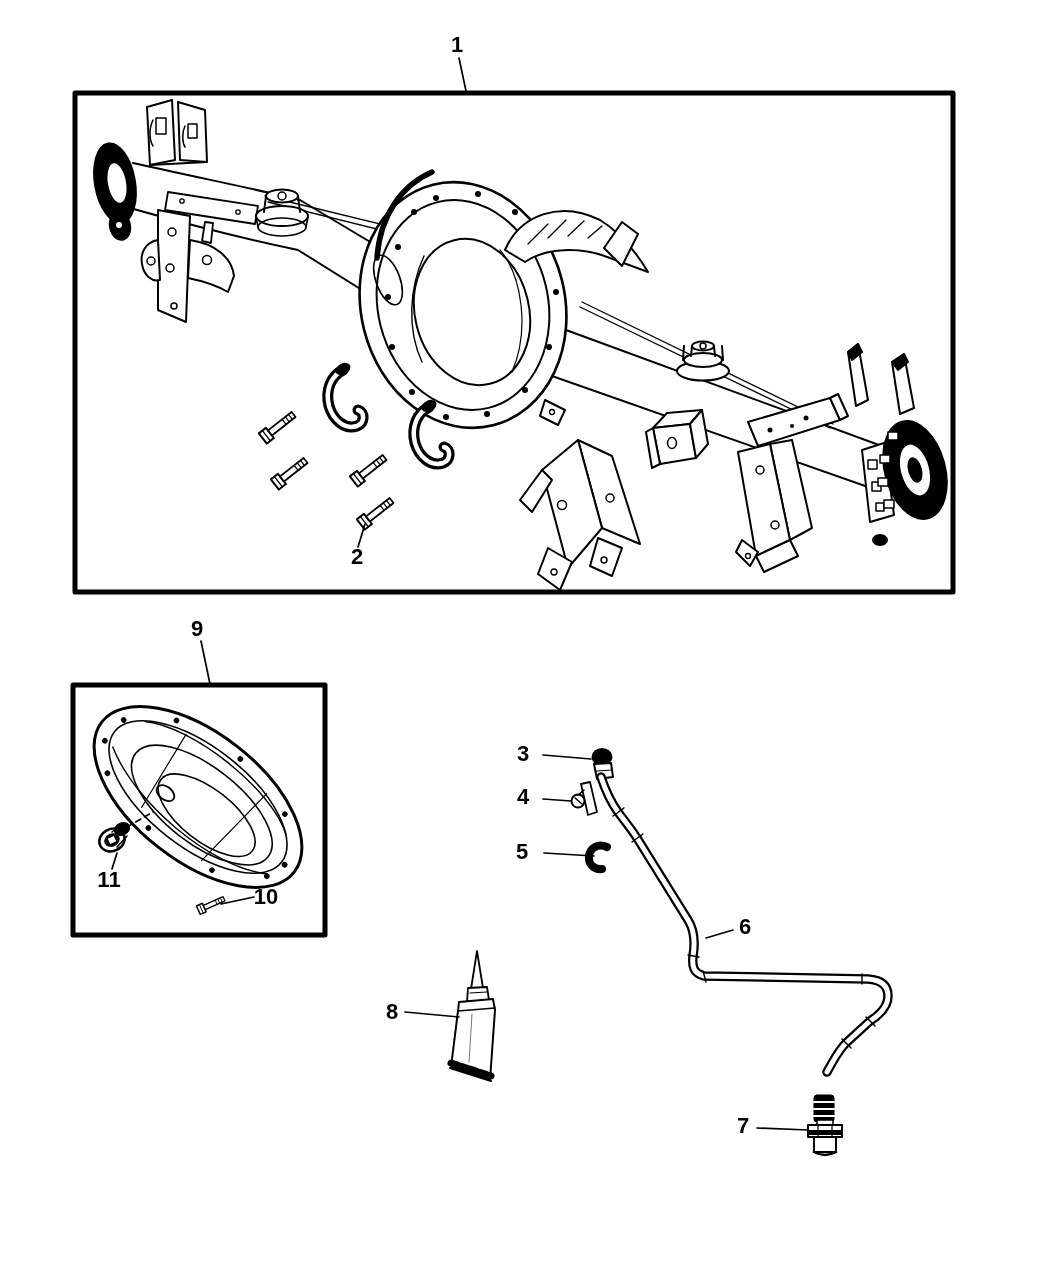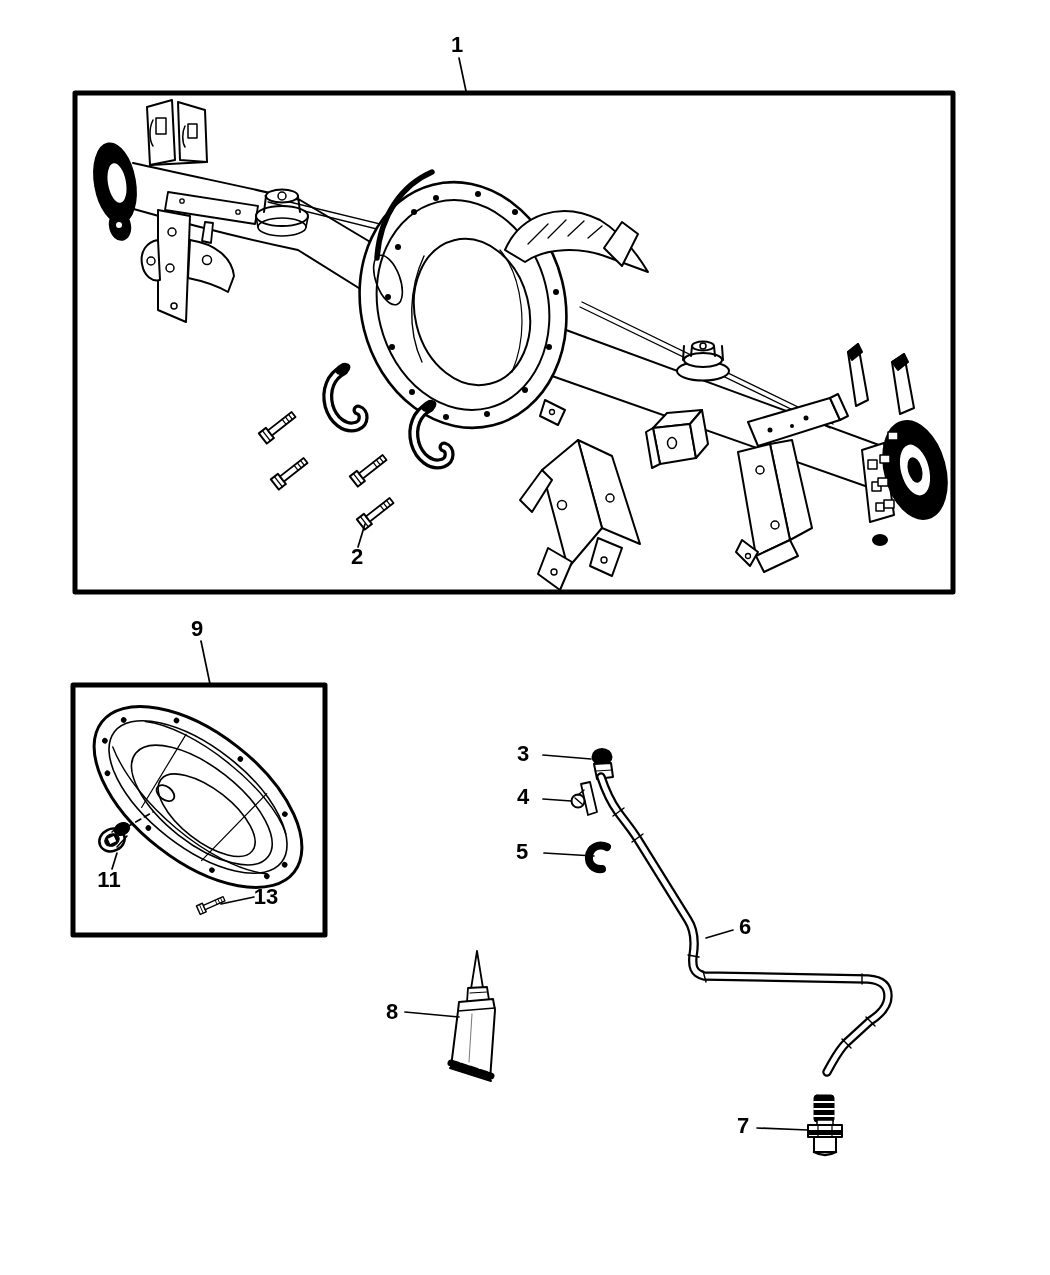--- a/index.html
+++ b/index.html
@@ -313,16 +313,16 @@
 
   <div class="callout" style="left:457px;top:45px;">1</div>
   <div class="callout" style="left:357px;top:557px;">2</div>
   <div class="callout" style="left:523px;top:754px;">3</div>
   <div class="callout" style="left:523px;top:797px;">4</div>
   <div class="callout" style="left:522px;top:852px;">5</div>
   <div class="callout" style="left:745px;top:927px;">6</div>
   <div class="callout" style="left:743px;top:1126px;">7</div>
   <div class="callout" style="left:392px;top:1012px;">8</div>
   <div class="callout" style="left:197px;top:629px;">9</div>
-  <div class="callout" style="left:266px;top:897px;">13</div>
+  <div class="callout" style="left:266px;top:897px;">10</div>
   <div class="callout" style="left:109px;top:880px;">11</div>
 
 </div>
 
 </body></html>

